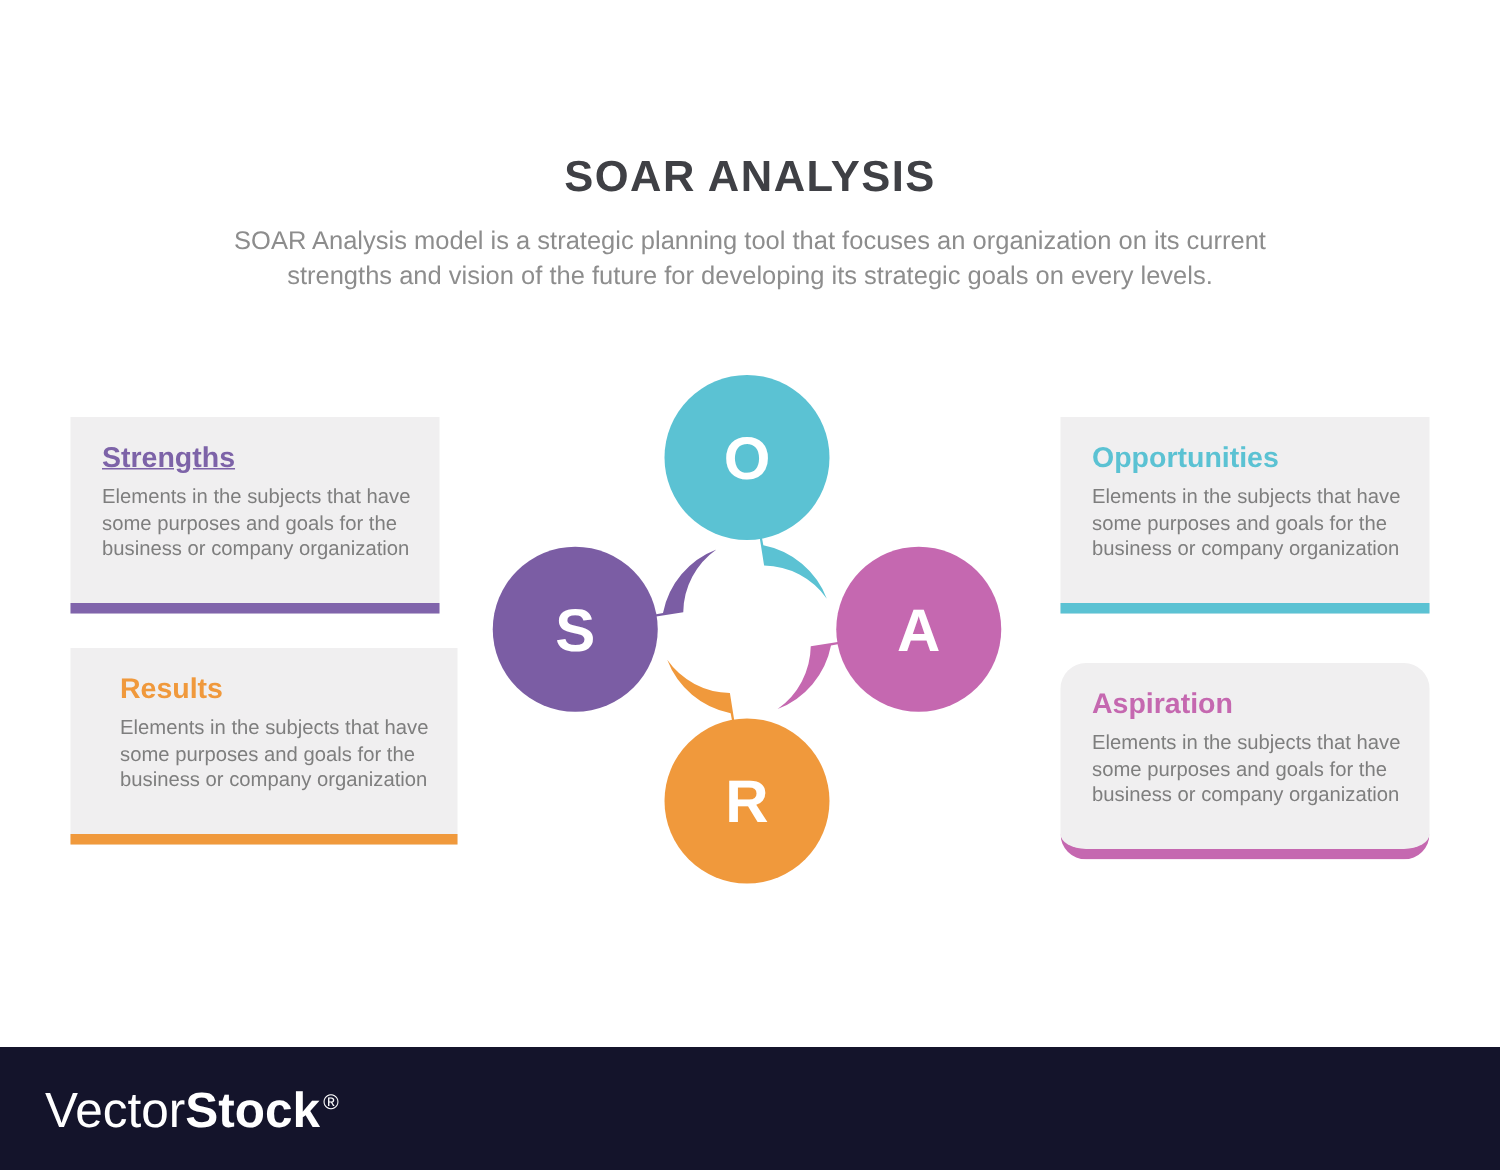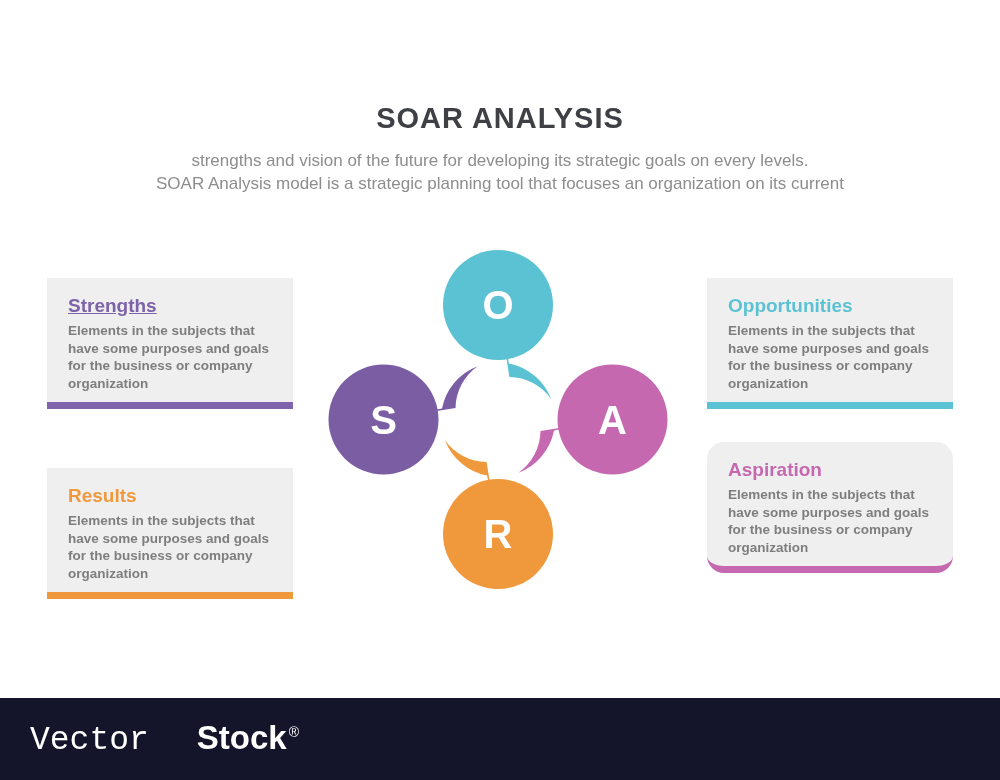--- a/index.html
+++ b/index.html
@@ -16,58 +16,58 @@
     position:absolute; top:150px; left:0; width:1000px; margin:0;
     text-align:center; font-size:17px; line-height:22.5px; color:#8d8d8d;
   }
   .subtitle span { display:block; }
 
   .card {
     position:absolute; width:246px; height:124px; background:#f0eff0;
     border-bottom:7px solid #999; box-sizing:content-box;
   }
   .card-title { margin:17px 14px 5px 21px; font-size:19px; font-weight:700; }
-  .card-body  { margin:0 12px 0 21px; font-size:13.5px; line-height:17.5px; color:#7e7e7e;font-weight:bold; }
+  .card-body  { margin:0 12px 0 21px; font-size:13.5px; line-height:17.5px; color:#7e7e7e; }
 
   .card--strengths     { left:47px;  top:278px; border-bottom-color:#8064ab; }
   .card--strengths .card-title     { color:#7d63a8;text-decoration:underline; }
-  .card--results       { left:47px;  top:468px; border-bottom-color:#f0993c; }
+  .card--results       { left:47px;  top:432px; border-bottom-color:#f0993c;padding-left:12px; }
   .card--results .card-title       { color:#f0993c; }
   .card--opportunities { left:707px; top:278px; border-bottom-color:#5bc2d3; }
   .card--opportunities .card-title { color:#5bc2d3; }
   .card--aspiration    { left:707px; top:442px; border-bottom-color:#c568b0;border-radius:17px; }
   .card--aspiration .card-title    { color:#c568b0; }
 
   .diagram { position:absolute; left:0; top:0; width:1000px; height:780px; }
   .diagram text {
     font-family:"Liberation Sans", sans-serif; font-size:40px; font-weight:700;
     fill:#ffffff; text-anchor:middle;
   }
 
   .footer {
     position:absolute; left:0; top:698px; width:1000px; height:82px;
     background:#14142b; display:flex; align-items:center;
     justify-content:space-between; box-sizing:border-box; padding:0 28px 0 30px;
   }
   .logo { color:#ffffff; font-size:33px; line-height:1; white-space:nowrap; }
-  .logo-light { font-weight:400;font-family:Liberation Mono, monospace; }
-  .logo-bold  { font-weight:700;margin-left:48px; }
+  .logo-light { font-weight:400; }
+  .logo-bold  { font-weight:700; }
   .logo .reg  { font-size:14px; vertical-align:super; font-weight:400; margin-left:2px; }
   .wm-url { color:#f2f2f5; font-size:22px; letter-spacing:0.5px; white-space:nowrap; }
 </style>
 </head>
 <body>
 
 <div class="page">
 
   <h1 class="title">SOAR ANALYSIS</h1>
 
   <p class="subtitle">
+    <span>SOAR Analysis model is a strategic planning tool that focuses an organization on its current</span>
     <span>strengths and vision of the future for developing its strategic goals on every levels.</span>
-    <span>SOAR Analysis model is a strategic planning tool that focuses an organization on its current</span>
   </p>
 
   <div class="card card--strengths">
     <div class="card-title">Strengths</div>
     <div class="card-body">Elements in the subjects that have some purposes and goals for the business or company organization</div>
   </div>
 
   <div class="card card--results">
     <div class="card-title">Results</div>
     <div class="card-body">Elements in the subjects that have some purposes and goals for the business or company organization</div>

